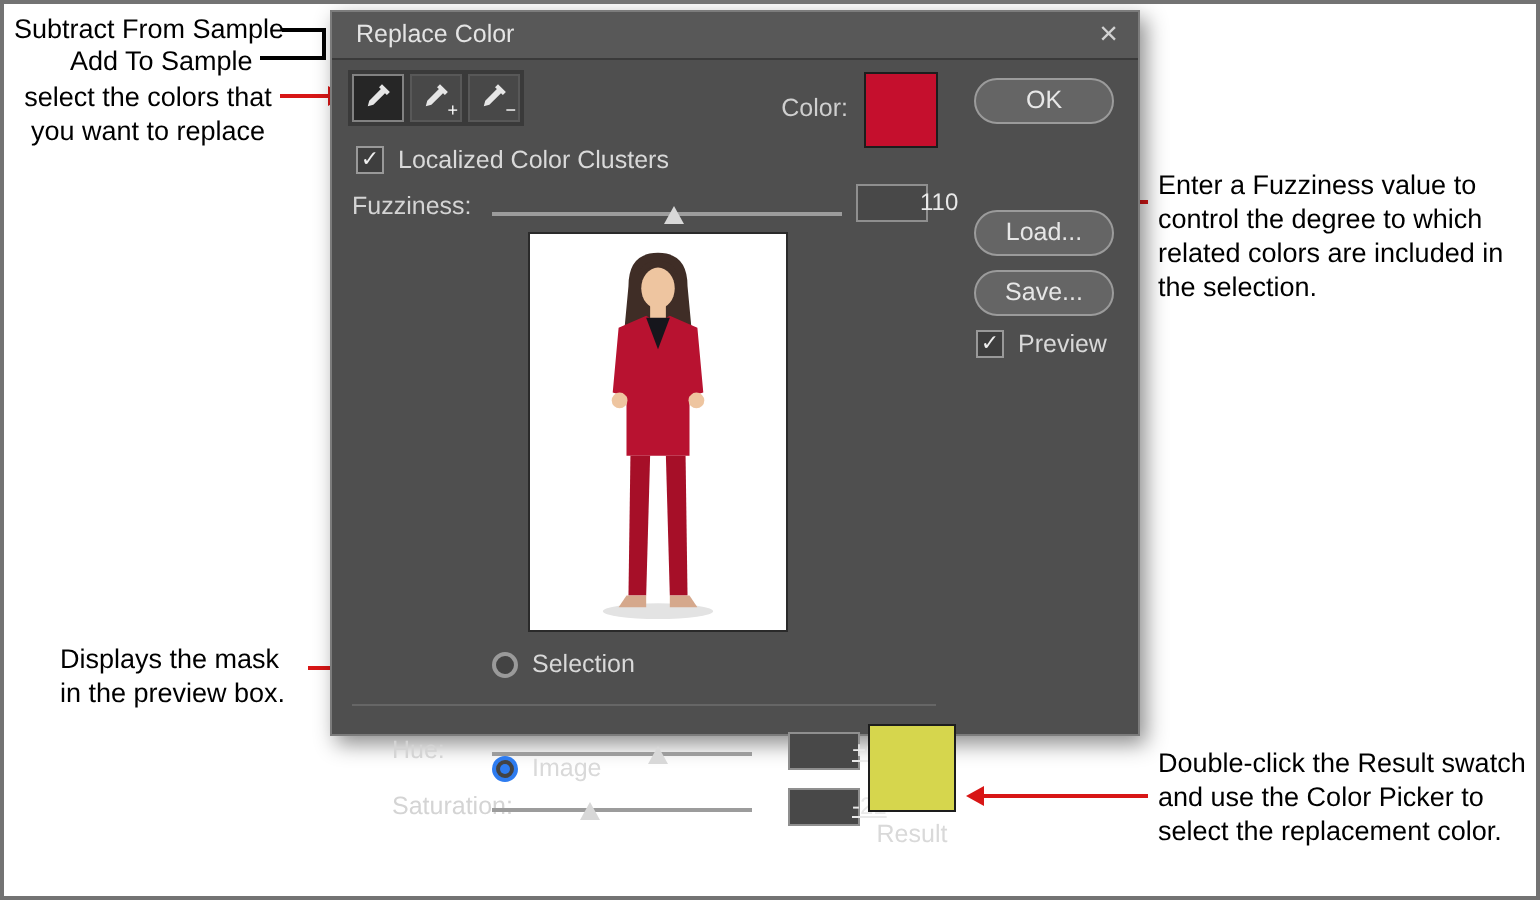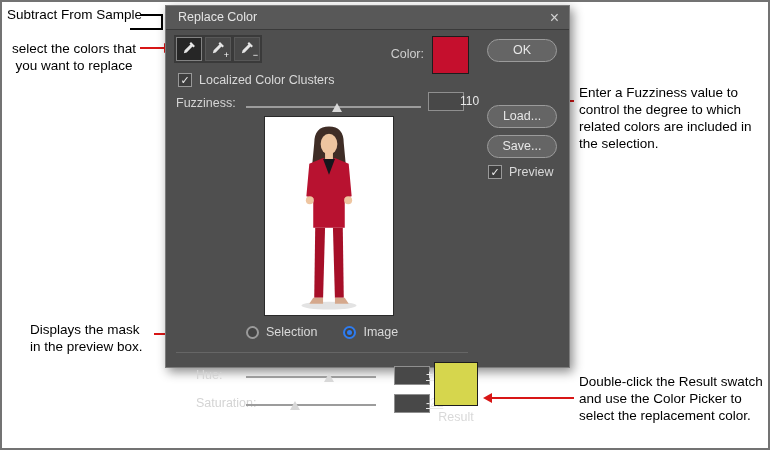--- a/index.html
+++ b/index.html
@@ -31,41 +31,42 @@
   .check-row { position:absolute; display:flex; align-items:center; gap:7px; }
   .checkbox { width:14px; height:14px; background:#3e3e3e; border:1px solid #999; color:#efefef; font-size:11px; line-height:12px; text-align:center; }
 
   .adj-label { color:#d4d4d4; }
   .track { position:absolute; height:2px; background:#9c9c9c; }
   .thumb { position:absolute; top:-3px; margin-left:-5px; width:0; height:0; border-left:5px solid transparent; border-right:5px solid transparent; border-bottom:9px solid #d8d8d8; }
   .valbox { width:36px; height:19px; background:#484848; border:1px solid #8f8f8f; color:#e9e9e9; font-size:12px; text-align:center; line-height:17px;padding-left:31px; }
 
   .preview-box { position:absolute; left:98px; top:110px; width:130px; height:200px; background:#fff; border:1px solid #2a2a2a; }
 
-  .radio-row { position:absolute; left:80px; top:319px; display:flex; gap:26px; }
+  .radio-row { position:absolute; left:80px; top:319px; display:flex; gap:38px;flex-direction:column; }
   .radio-item { display:flex; align-items:center; gap:7px; }
   .radio { width:13px; height:13px; border-radius:50%; border:2px solid #9a9a9a; background:#434343; display:flex; align-items:center; justify-content:center; }
   .radio.selected { border-color:#2e7cf0; }
   .radio-dot { width:5px; height:5px; border-radius:50%; }
 
   .divider { position:absolute; left:10px; top:346px; width:292px; height:1px; background:#3a3a3a; border-bottom:1px solid #666; }
 
   .adj-row { position:absolute; left:0; width:270px; height:20px; }
   .adj-row .adj-label { position:absolute; left:10px; top:2px;margin-left:20px; }
   .adj-track { left:80px; top:10px; width:130px; }
   .adj-val { position:absolute; left:228px; top:0;text-decoration:underline; }
 
   .ps-btn { position:absolute; left:321px; width:70px; height:23px; border-radius:12px; background:#656565; border:1px solid #9b9b9b; color:#e7e7e7; text-align:center; line-height:21px; cursor:default; }
 </style>
 </head>
 <body>
 
 <div class="page">
 
   <div class="ann" style="left:5px;top:4px">Subtract From Sample</div>
+  <div class="ann" style="left:33px;top:20px">Add To Sample</div>
   <div class="ann" style="left:4px;top:38px;width:136px;text-align:center">select the colors that
 you want to replace</div>
   <div class="ann" style="left:28px;top:319px">Displays the mask
 in the preview box.</div>
 
   <div class="ann" style="left:577px;top:82px;width:188px">Enter a Fuzziness value to control the degree to which related colors are included in the selection.</div>
   <div class="ann" style="left:577px;top:371px;width:188px">Double-click the Result swatch and use the Color Picker to select the replacement color.</div>
 
   <div class="bline" style="left:139px;top:12px;width:22px;height:2px"></div>
   <div class="bline" style="left:159px;top:12px;width:2px;height:16px"></div>

